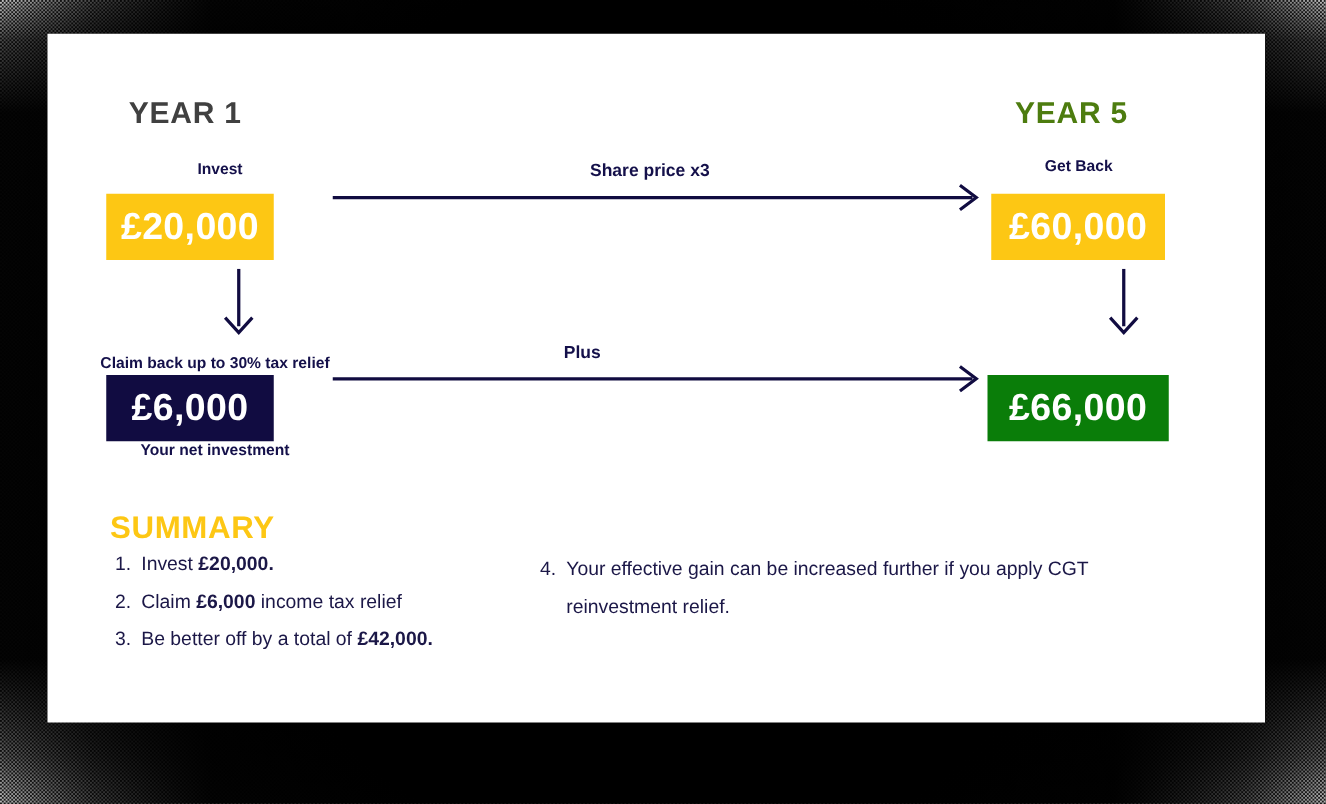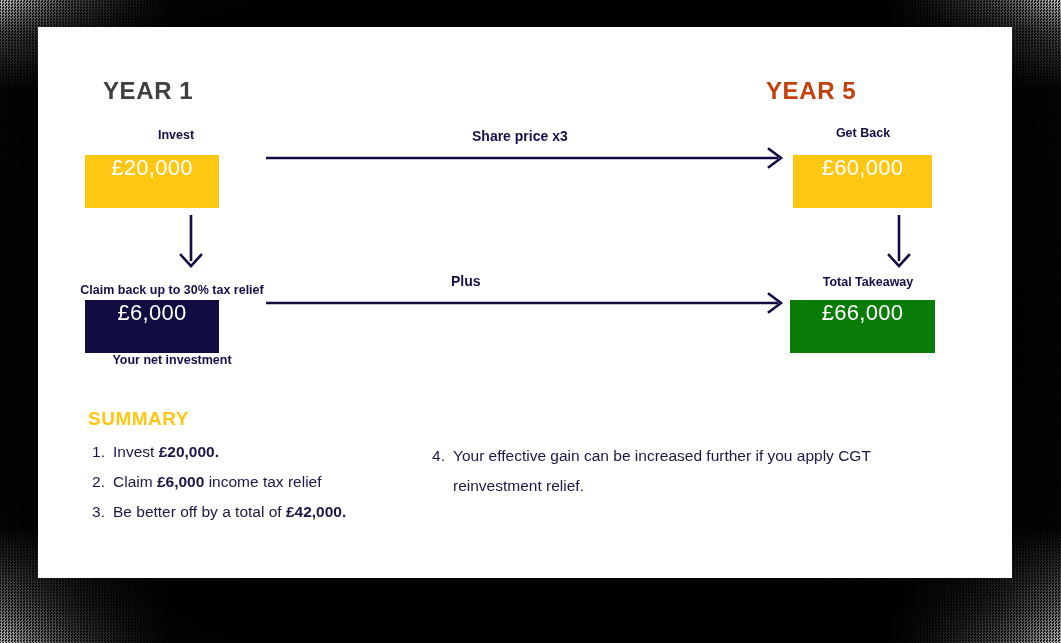--- a/index.html
+++ b/index.html
@@ -57,38 +57,39 @@
   .cap-label {
     font-size: 12.5px;
     font-weight: 700;
     color: #14104a;
     white-space: nowrap;
     text-align: center;
   }
 
   .amount-box {
     display: flex;
+    align-items: center;
     justify-content: center;
     color: #ffffff;
-    font-size: 22px;
-    font-weight: 400;
+    font-size: 30px;
+    font-weight: 700;
     letter-spacing: 0.3px;
     white-space: nowrap;
   }
 
   .arrow-caption {
     font-size: 14px;
     font-weight: 700;
     color: #14104a;
     white-space: nowrap;
   }
 
   
   #summary-title {
-    font-size: 19px;
+    font-size: 25px;
     font-weight: 700;
     letter-spacing: 0.5px;
   }
   .summary-list {
     list-style: none;
     margin: 0;
     padding: 0;
     color: #1b1747;
   }
   .summary-item {
@@ -117,21 +118,21 @@
 </head>
 <body>
 
 <div id="backdrop"></div>
 <div id="noise-fade"></div>
 
 <div id="card">
 
   <div class="abs year-heading" style="left:65px; top:50px; color:#404040;">YEAR 1</div>
 
-  <div class="abs year-heading" style="left:728px; top:50px; color:#c2410c;">YEAR 5</div>
+  <div class="abs year-heading" style="left:774px; top:50px; color:#4d7c0f;">YEAR 5</div>
 
   <div class="abs cap-label" style="left:48px; top:101px; width:180px;">Invest</div>
 
   <div class="abs amount-box" style="left:47px; top:128px; width:134px; height:53px; background:#FDC714;">
     <span>£20,000</span>
   </div>
 
   <svg class="abs" style="left:130px; top:188px;" width="46" height="54" viewBox="0 0 46 54">
     <line x1="23" y1="0" x2="23" y2="46" stroke="#110C41" stroke-width="2.6"></line>
     <path d="M13 40 L23 51 L33 40" fill="none" stroke="#110C41" stroke-width="2.6" stroke-linecap="square" stroke-linejoin="miter"></path>
@@ -163,21 +164,20 @@
 
   <div class="abs amount-box" style="left:755px; top:128px; width:139px; height:53px; background:#FDC714;">
     <span>£60,000</span>
   </div>
 
   <svg class="abs" style="left:838px; top:188px;" width="46" height="54" viewBox="0 0 46 54">
     <line x1="23" y1="0" x2="23" y2="46" stroke="#110C41" stroke-width="2.6"></line>
     <path d="M13 40 L23 51 L33 40" fill="none" stroke="#110C41" stroke-width="2.6" stroke-linecap="square" stroke-linejoin="miter"></path>
   </svg>
 
-  <div class="abs cap-label" style="left:715px; top:248px; width:230px;">Total Takeaway</div>
 
   <div class="abs amount-box" style="left:752px; top:273px; width:145px; height:53px; background:#0A7D09;">
     <span>£66,000</span>
   </div>
 
   <div class="abs" id="summary-title" style="left:50px; top:381px; color:#FDC714;">SUMMARY</div>
 
   <div class="abs" style="left:45px; top:410px;">
     <ul class="summary-list" id="summary-left">
         <li class="summary-item">

